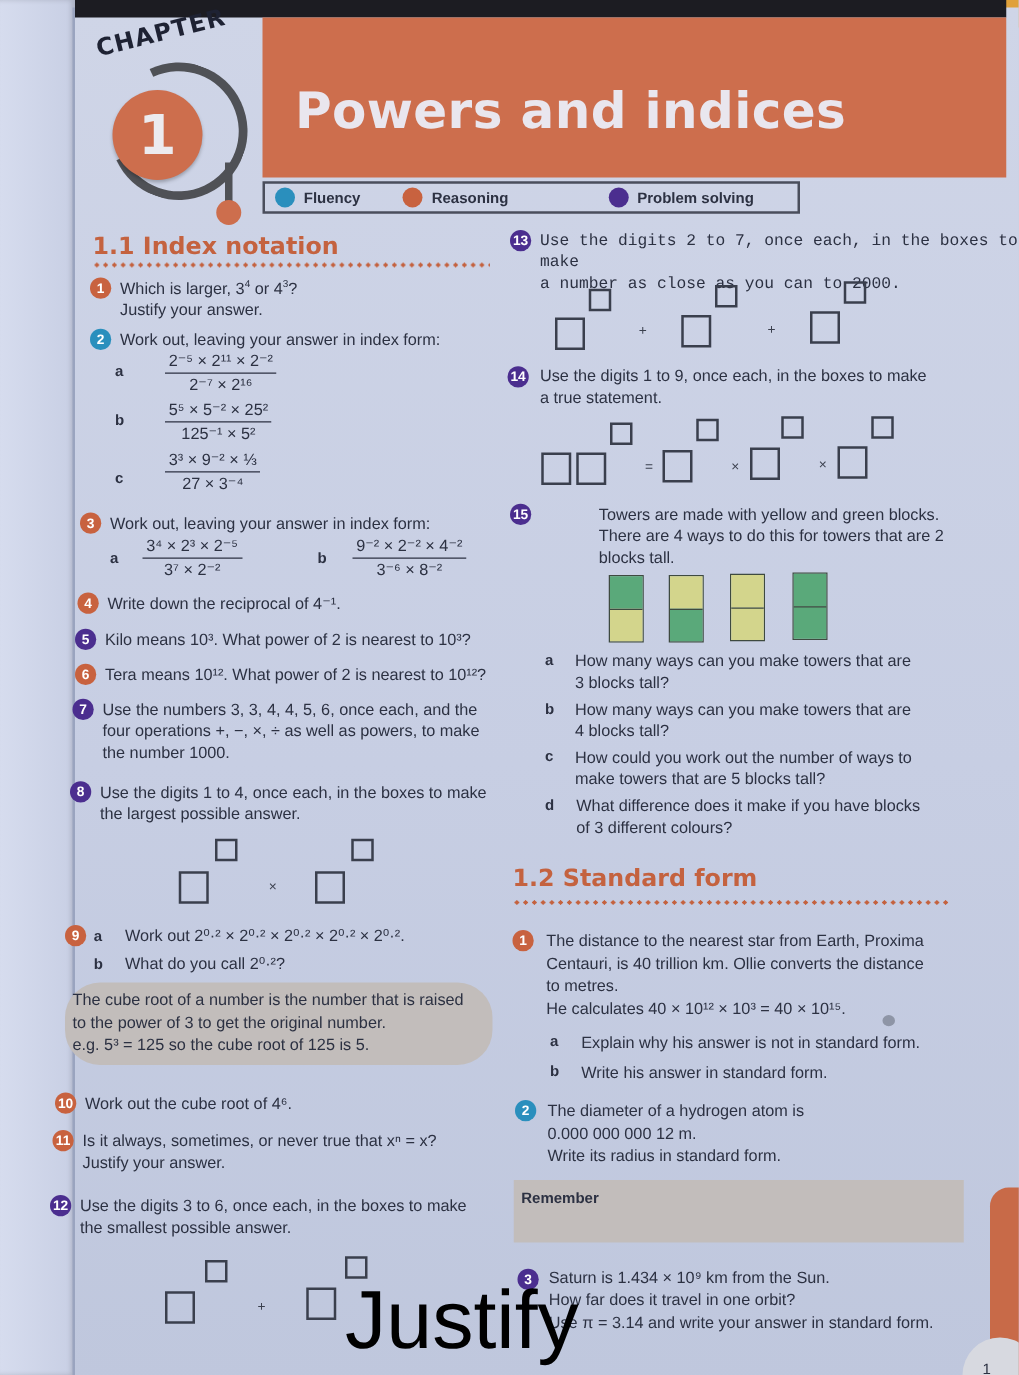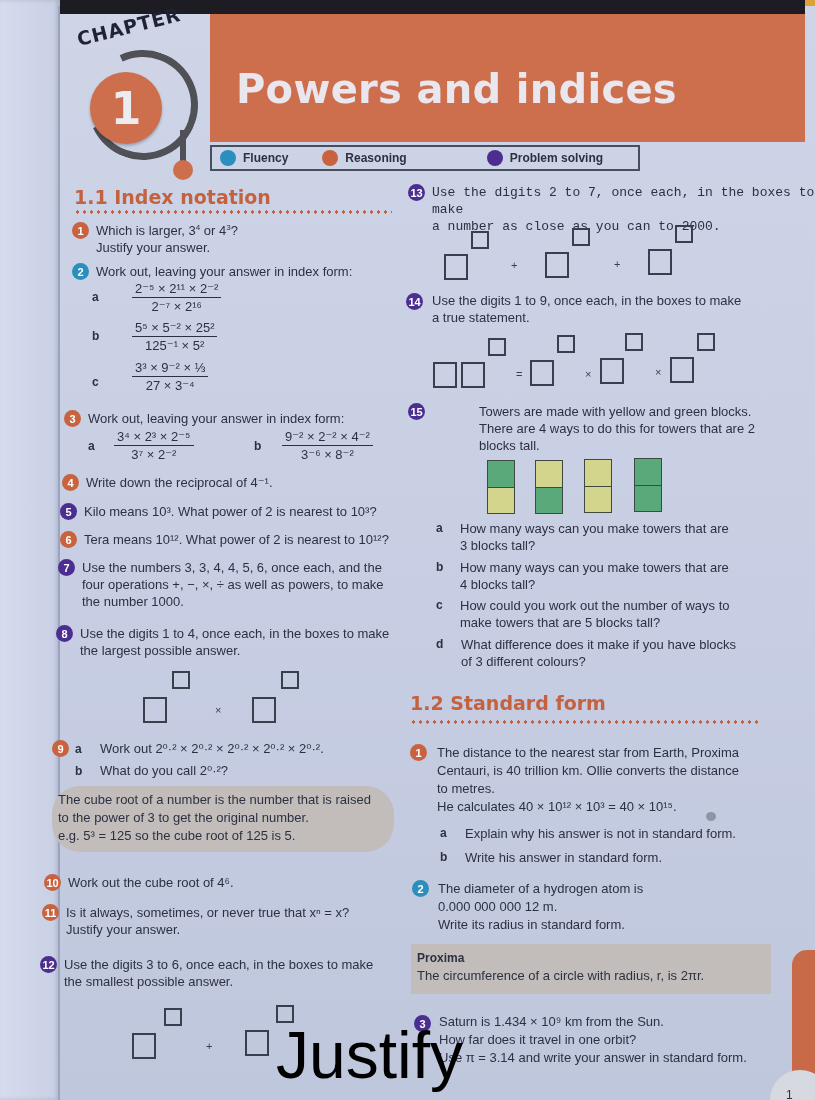--- a/index.html
+++ b/index.html
@@ -307,22 +307,21 @@
 <div class="abs q" style="left:465px; top:849px;">Write his answer in standard form.</div>
 
 <div class="qnum c-fluency" style="left:412px; top:880px;">2</div>
 <div class="abs q" style="left:438px; top:880px; line-height:18px;">
   <span>The diameter of a hydrogen atom is</span><br>
   <span>0.000 000 000 12 m.</span><br>
   <span>Write its radius in standard form.</span>
 </div>
 
 <div class="info-box" style="left:411px; top:944px; width:360px; height:50px;">
-  <div style="font-weight:bold; font-size:12px;">Proxima</div>
-  <div>The circumference of a circle with radius, r, is 2πr.</div>
+  <div style="font-weight:bold; font-size:12px;">Remember</div>
 </div>
 
 <div class="qnum c-problem" style="left:414px; top:1015px;">3</div>
 <div class="abs q" style="left:439px; top:1013px; line-height:18px;">
   <span>Saturn is 1.434 × 10⁹ km from the Sun.</span><br>
   <span>How far does it travel in one orbit?</span><br>
   <span>Use π = 3.14 and write your answer in standard form.</span>
 </div>
 
 <div class="side-tab"></div>

